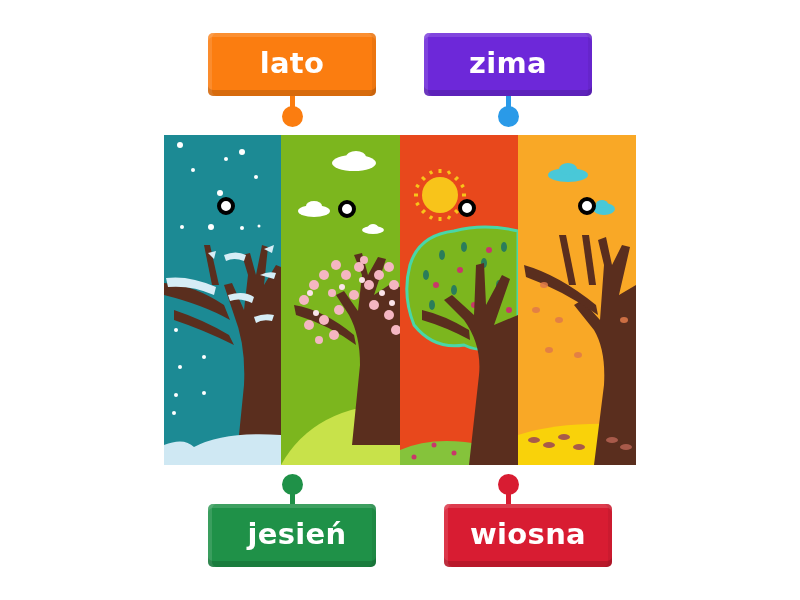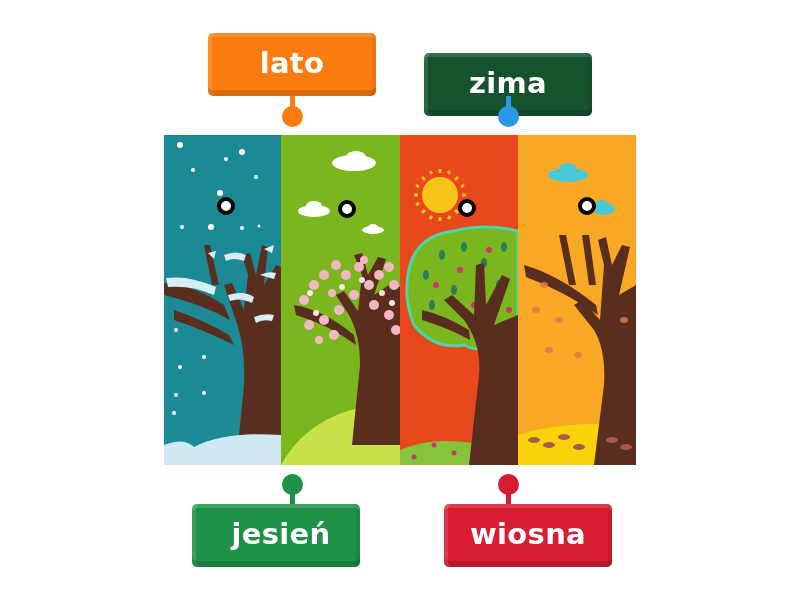--- a/index.html
+++ b/index.html
@@ -22,21 +22,21 @@
 </style>
 </head>
 <body>
 
 <div class="label-box" style="left:208px; top:33px; background:#fb7d10;">
   <span>lato</span>
 </div>
 <div class="pin-stem" style="left:290px; top:96px; height:12px; background:#fb7d10;"></div>
 <div class="pin-dot" style="left:282px; top:106px; background:#fb7d10;"></div>
 
-<div class="label-box" style="left:424px; top:33px; background:#14532d;margin-top:20px;">
+<div class="label-box" style="left:424px; top:33px; background:#6d28d9;">
   <span>zima</span>
 </div>
 <div class="pin-stem" style="left:506px; top:96px; height:12px; background:#2a9ae8;"></div>
 <div class="pin-dot" style="left:498px; top:106px; background:#2a9ae8;"></div>
 
 <div class="scene">
   <svg width="472" height="330" viewBox="0 0 472 330" xmlns="http://www.w3.org/2000/svg">
 
     <g>
       <rect x="0" y="0" width="117" height="330" fill="#1c8a94"></rect>
@@ -224,21 +224,21 @@
   </svg>
 </div>
 
 <div class="target" style="left:217px; top:197px;"></div>
 <div class="target" style="left:338px; top:200px;"></div>
 <div class="target" style="left:458px; top:199px;"></div>
 <div class="target" style="left:578px; top:197px;"></div>
 
 <div class="pin-dot" style="left:282px; top:474px; background:#1f9148;"></div>
 <div class="pin-stem" style="left:290px; top:492px; height:13px; background:#1f9148;"></div>
-<div class="label-box" style="left:192px; top:504px; background:#1f9148;padding-left:10px;">
+<div class="label-box" style="left:208px; top:504px; background:#1f9148;padding-left:10px;">
   <span>jesień</span>
 </div>
 
 <div class="pin-dot" style="left:498px; top:474px; background:#d81c32;"></div>
 <div class="pin-stem" style="left:506px; top:492px; height:13px; background:#d81c32;"></div>
 <div class="label-box" style="left:444px; top:504px; background:#d81c32;">
   <span>wiosna</span>
 </div>
 
 </body></html>

